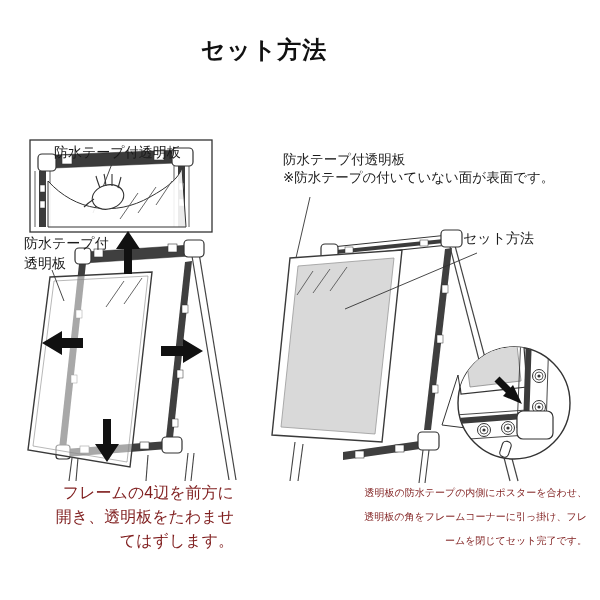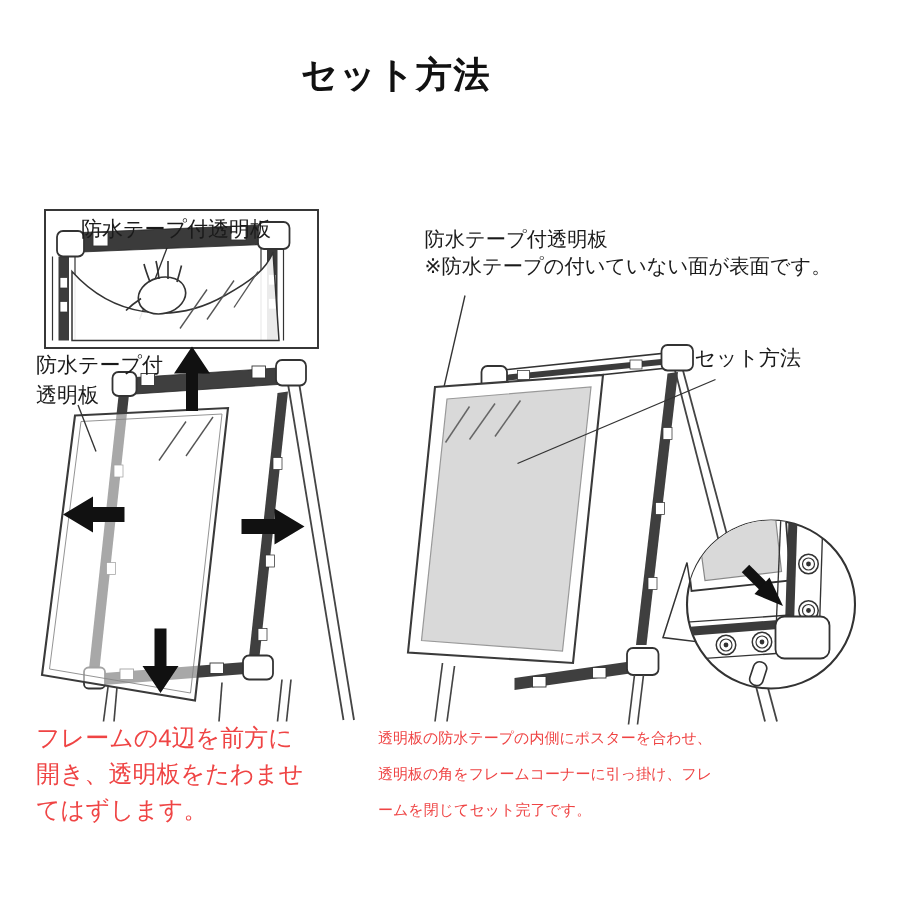--- a/index.html
+++ b/index.html
@@ -9,21 +9,21 @@
     overflow:hidden;
   }
   .abs{position:absolute;}
   .pre{white-space:pre-line;}
   #title{
     left:0;top:34px;width:528px;text-align:center;
     font-size:24px;font-weight:bold;letter-spacing:1px;color:#111;
   }
   .small-label{font-size:13.5px;line-height:18px;color:#1a1a1a;}
   .mid-label{font-size:14px;line-height:20px;color:#1a1a1a;}
-  .caption{font-size:16px;line-height:24px;color:#ef4444;}
+  .caption{font-size:16px;line-height:24px;color:#7f1d1d;text-align:right;}
   .caption.right{font-size:10px;line-height:24px;}
   svg{display:block;}
 </style>
 </head>
 <body>
 
 <div id="title" class="abs">セット方法</div>
 
 <svg class="abs" style="left:20px;top:135px;" width="230" height="348" viewBox="0 0 230 348">
 

